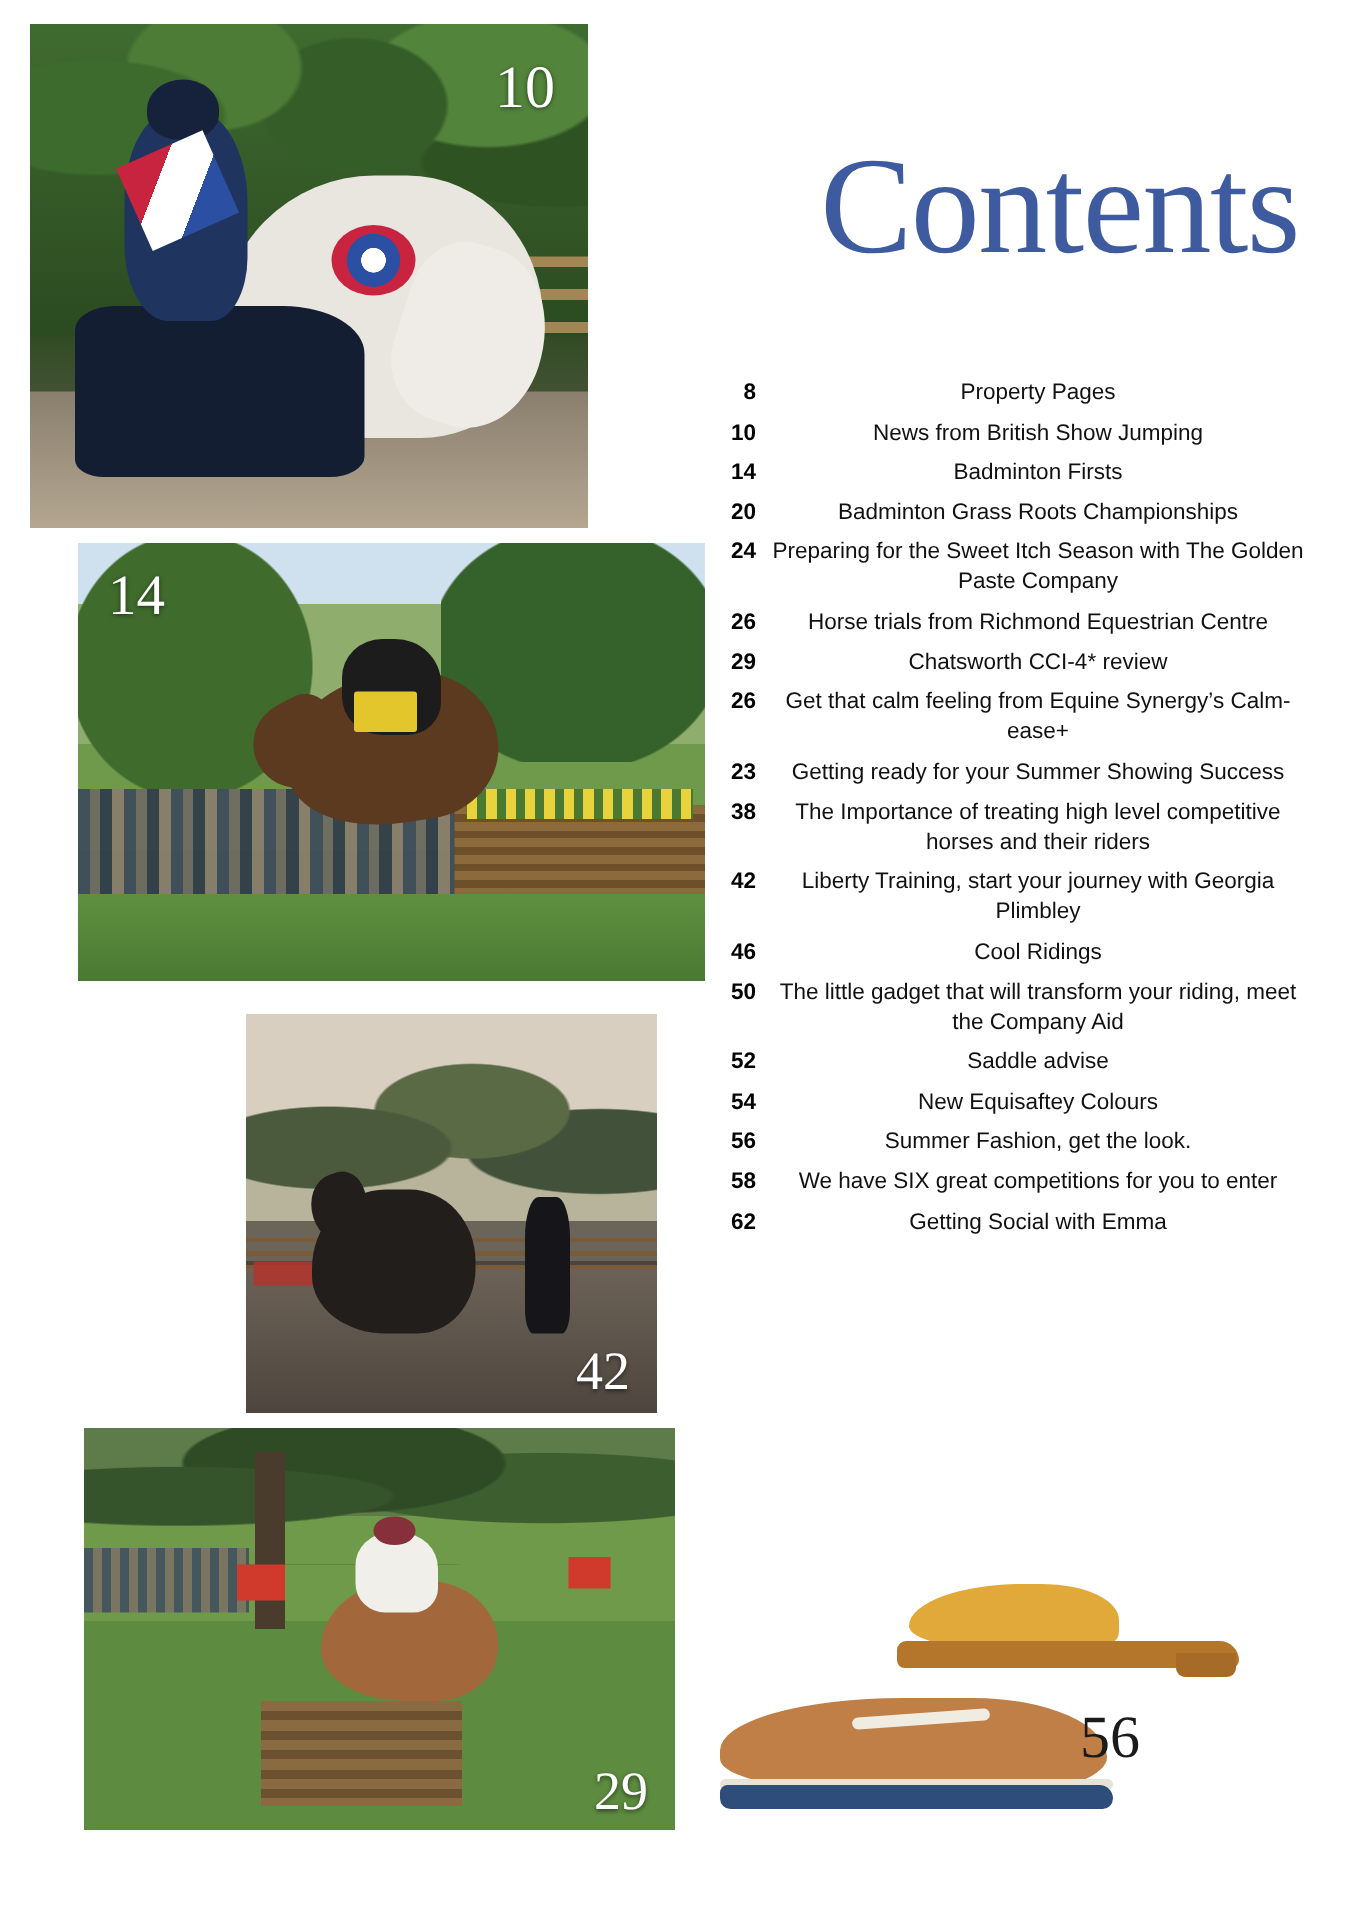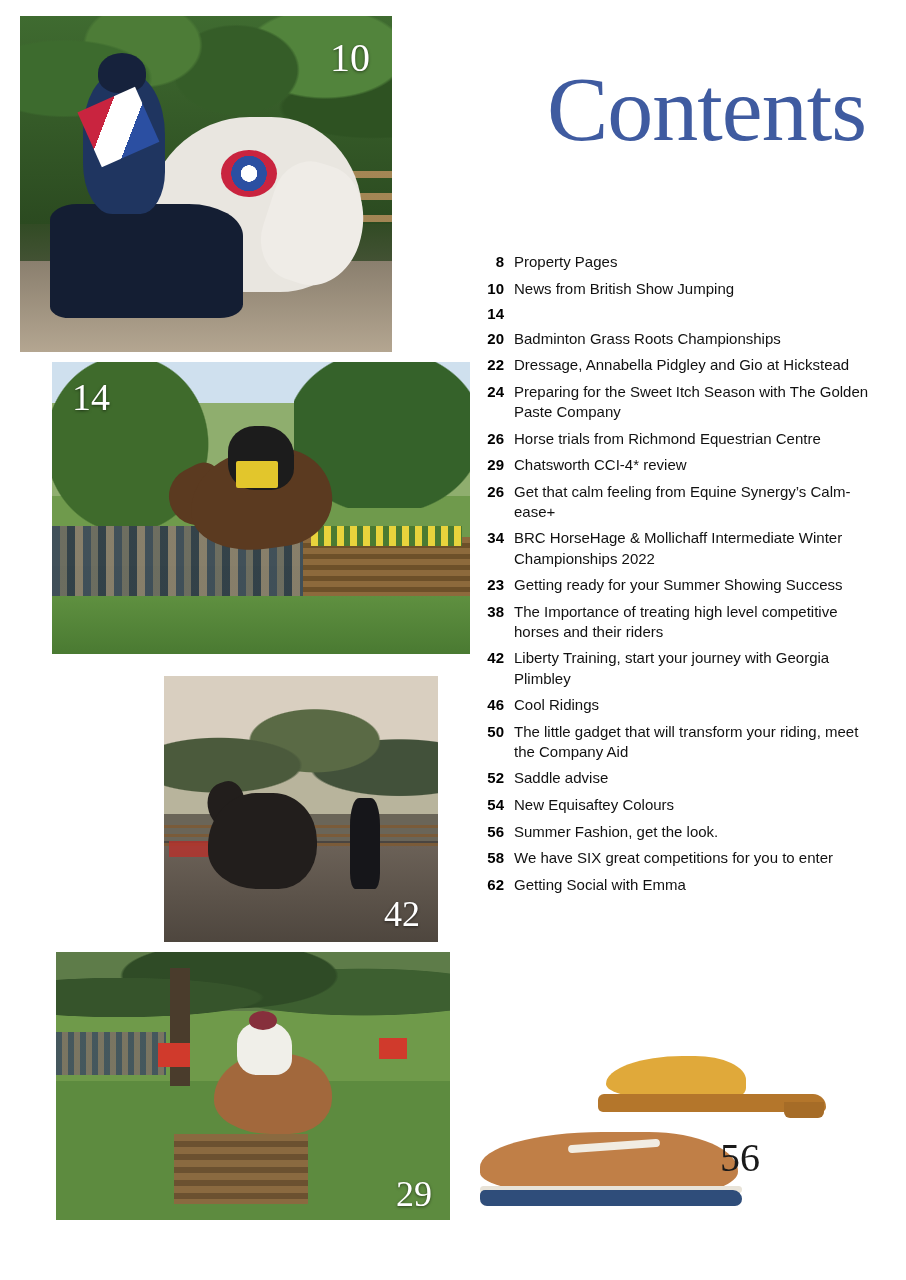--- a/index.html
+++ b/index.html
@@ -12,21 +12,21 @@
     height: 1280px;
     position: relative;
     font-family: "Liberation Sans", sans-serif;
     overflow: hidden;
   }
 
   
   .masthead {
     position: absolute;
     left: 406px;
-    top: 66px;
+    top: 94px;
     width: 460px;
     text-align: right;
   }
   .contents-title {
     font-family: "Liberation Serif", serif;
     font-size: 92px;
     line-height: 0.95;
     color: #3f5ba0;
     letter-spacing: -1px;
     margin: 0;
@@ -58,20 +58,21 @@
     font-weight: bold;
     font-size: 15px;
     color: #000;
     padding-right: 10px;
   }
   .toc-text {
     flex: 1 1 auto;
     font-size: 15px;
     color: #111;
     line-height: 1.34;
+    text-align: center;
   }
 
   
   .photo {
     position: absolute;
     overflow: hidden;
     background: #8a8a8a;
   }
   .photo .num {
     position: absolute;
@@ -215,48 +216,41 @@
   <div class="toc-row">
     <span class="toc-page">8</span>
     <span class="toc-text">Property Pages</span>
   </div>
   <div class="toc-row">
     <span class="toc-page">10</span>
     <span class="toc-text">News from British Show Jumping</span>
   </div>
   <div class="toc-row">
     <span class="toc-page">14</span>
+    <span class="toc-text">Badminton Firsts</span>
   </div>
   <div class="toc-row">
     <span class="toc-page">20</span>
     <span class="toc-text">Badminton Grass Roots Championships</span>
   </div>
   <div class="toc-row">
-    <span class="toc-page">22</span>
-    <span class="toc-text">Dressage, Annabella Pidgley and Gio at Hickstead</span>
-  </div>
-  <div class="toc-row">
     <span class="toc-page">24</span>
     <span class="toc-text">Preparing for the Sweet Itch Season with The Golden Paste Company</span>
   </div>
   <div class="toc-row">
     <span class="toc-page">26</span>
     <span class="toc-text">Horse trials from Richmond Equestrian Centre</span>
   </div>
   <div class="toc-row">
     <span class="toc-page">29</span>
     <span class="toc-text">Chatsworth CCI-4* review</span>
   </div>
   <div class="toc-row">
     <span class="toc-page">26</span>
     <span class="toc-text">Get that calm feeling from Equine Synergy’s Calm-ease+</span>
-  </div>
-  <div class="toc-row">
-    <span class="toc-page">34</span>
-    <span class="toc-text">BRC HorseHage &amp; Mollichaff Intermediate Winter Championships 2022</span>
   </div>
   <div class="toc-row">
     <span class="toc-page">23</span>
     <span class="toc-text">Getting ready for your Summer Showing Success</span>
   </div>
   <div class="toc-row">
     <span class="toc-page">38</span>
     <span class="toc-text">The Importance of treating high level competitive horses and their riders</span>
   </div>
   <div class="toc-row">

